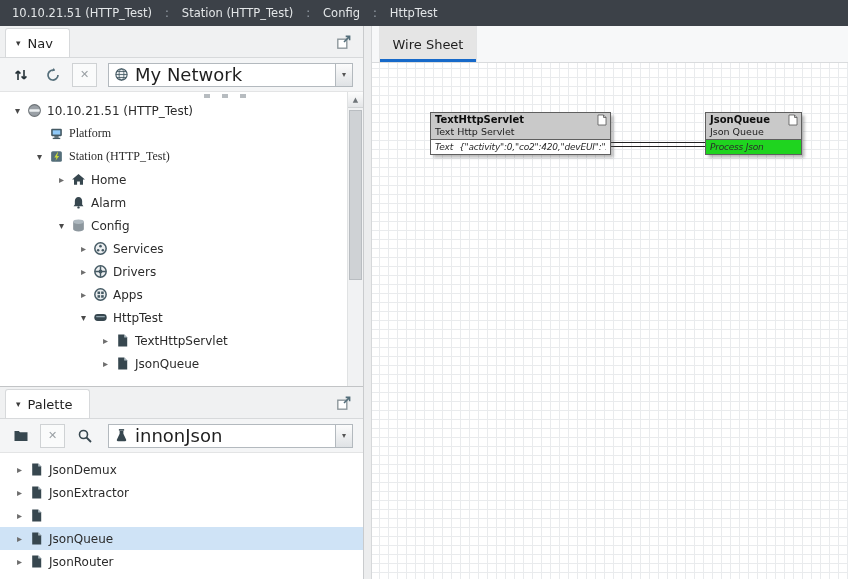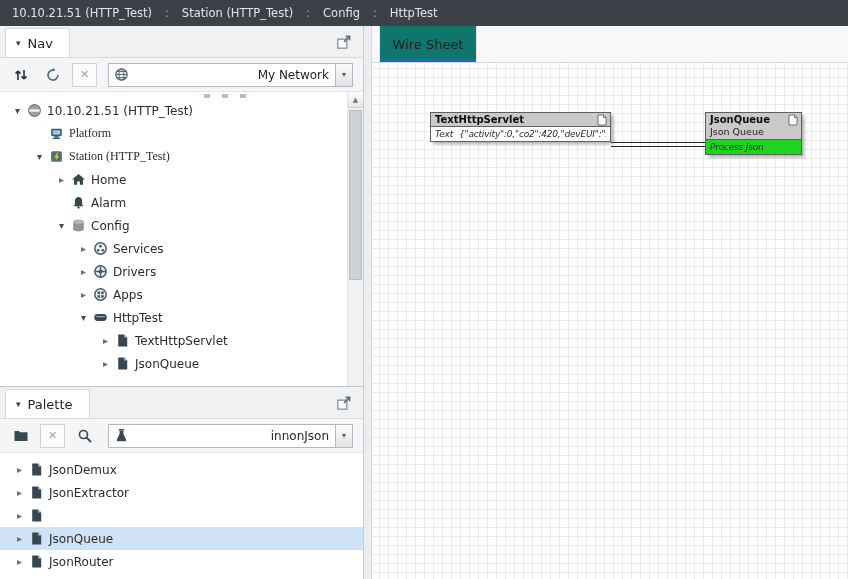--- a/index.html
+++ b/index.html
@@ -26,21 +26,21 @@
   .popout svg { width:100%; height:100%; }
 
   
   .toolbar { height:34px; background:#f4f5f6; border-bottom:1px solid #e3e4e5; display:flex; align-items:center; padding:0 8px; gap:7px; }
   .tbtn { width:25px; height:24px; display:flex; align-items:center; justify-content:center; }
   .tbtn svg { width:16px; height:16px; }
   .tbtn.boxed { border:1px solid #cfd2d4; background:#fafbfb; color:#9aa0a4; font-size:11px; }
   .combo { flex:1; height:24px; background:#fff; border:1px solid #b3b9be; display:flex; align-items:center; gap:6px; padding-left:5px; margin-left:4px; margin-right:2px; }
   .combo .cicon { width:15px; height:15px; display:inline-flex; flex:none; }
   .combo .cicon svg { width:100%; height:100%; }
-  .combo .cval { flex:1; font-size:12px; color:#1f1f1f; white-space:nowrap; overflow:hidden;text-align:right; }
+  .combo .cval { flex:1; font-size:18px; color:#1f1f1f; white-space:nowrap; overflow:hidden; }
   .dd { width:17px; height:22px; background:linear-gradient(#fcfcfc,#dfe2e5); border-left:1px solid #b3b9be; display:flex; align-items:center; justify-content:center; font-size:8px; color:#555; flex:none; }
 
   
   .nav-panel { height:360px; display:flex; flex-direction:column; }
   .tree { flex:1; position:relative; background:#fff; overflow:hidden; padding-right:16px; }
   .clip-row { height:7px; position:relative; }
   .clip-row span { position:absolute; top:2px; width:6px; height:4px; background:#b7bcc0; }
   .trow { height:23px; display:flex; align-items:center; white-space:nowrap; cursor:default; }
   .lvl0 { padding-left:10px; } .lvl1 { padding-left:32px;font-family:Liberation Serif, serif; } .lvl2 { padding-left:54px; }
   .lvl3 { padding-left:76px; } .lvl4 { padding-left:98px; }
@@ -56,21 +56,21 @@
   .sb-thumb { position:absolute; top:18px; left:1px; right:1px; height:170px; background:#cfd2d5; border:1px solid #b9bdc1; }
 
   
   .palette-panel { flex:1; display:flex; flex-direction:column; border-top:1px solid #c2c4c6; }
   .plist { flex:1; background:#fff; padding-top:5px; overflow:hidden; }
   .prow { height:23px; display:flex; align-items:center; padding-left:12px; white-space:nowrap; cursor:default; }
   .prow.selected { background:#cfe3f6; }
 
   
   .tabstrip { height:37px; background:#f7f8f9; border-bottom:1px solid #d9dbdd; display:flex; align-items:stretch; padding-left:7px; }
-  .wtab { width:98px; background:#0f766e; border-left:1px solid #e3e4e5; border-right:1px solid #e3e4e5; display:flex; align-items:center; justify-content:center; font-size:13px; color:#1f1f1f; position:relative; }
+  .wtab { width:98px; background:#e5e5e5; border-left:1px solid #e3e4e5; border-right:1px solid #e3e4e5; display:flex; align-items:center; justify-content:center; font-size:13px; color:#1f1f1f; position:relative; }
   .wtab::after { content:""; position:absolute; left:0; right:0; bottom:0; height:3px; background:#1669c9; }
   .canvas { flex:1; position:relative; background:#fff;
     background-image:linear-gradient(#e9ebed 1px,transparent 1px),linear-gradient(90deg,#e9ebed 1px,transparent 1px);
     background-size:9px 9px; background-position:7px 5px; }
 
   .block { position:absolute; border:1px solid #5f5f5f; background:#c9c9c9; box-shadow:2.5px 2.5px 3px rgba(96,96,96,.45); }
   .bhead { display:flex; justify-content:space-between; align-items:center; padding:1px 3px 0 4px; font-weight:bold; font-size:10px; color:#0d0d0d; line-height:12px; }
   .bhead .picon { width:10px; height:12px; flex:none; }
   .bsub { padding:0 4px 2px; font-size:9.5px; color:#1c1c1c; line-height:11px; }
   .brow { display:flex; gap:6px; border-top:1px solid #5f5f5f; background:#fff; padding:1px 4px; line-height:12px; font-size:9px; letter-spacing:-0.2px;font-style:italic; }
@@ -410,20 +410,21 @@
       <div class="block block-text">
         <div class="bhead">
           <span>TextHttpServlet</span>
           <span class="picon">
             <svg viewBox="0 0 10 12">
                 <path d="M1 1 H6.5 L9 3.5 V11 H1 Z" fill="#fff" stroke="#555" stroke-width="0.8"></path>
                 <path d="M6.5 1 V3.5 H9" fill="none" stroke="#555" stroke-width="0.8"></path>
               </svg>
           </span>
         </div>
+        <div class="bsub">Text Http Servlet</div>
         <div class="brow">
           <span class="lbl">Text</span>
           <span class="val">{"activity":0,"co2":420,"devEUI":"24e</span>
         </div>
       </div>
 
       <div class="block block-json">
         <div class="bhead">
           <span>JsonQueue</span>
           <span class="picon">

